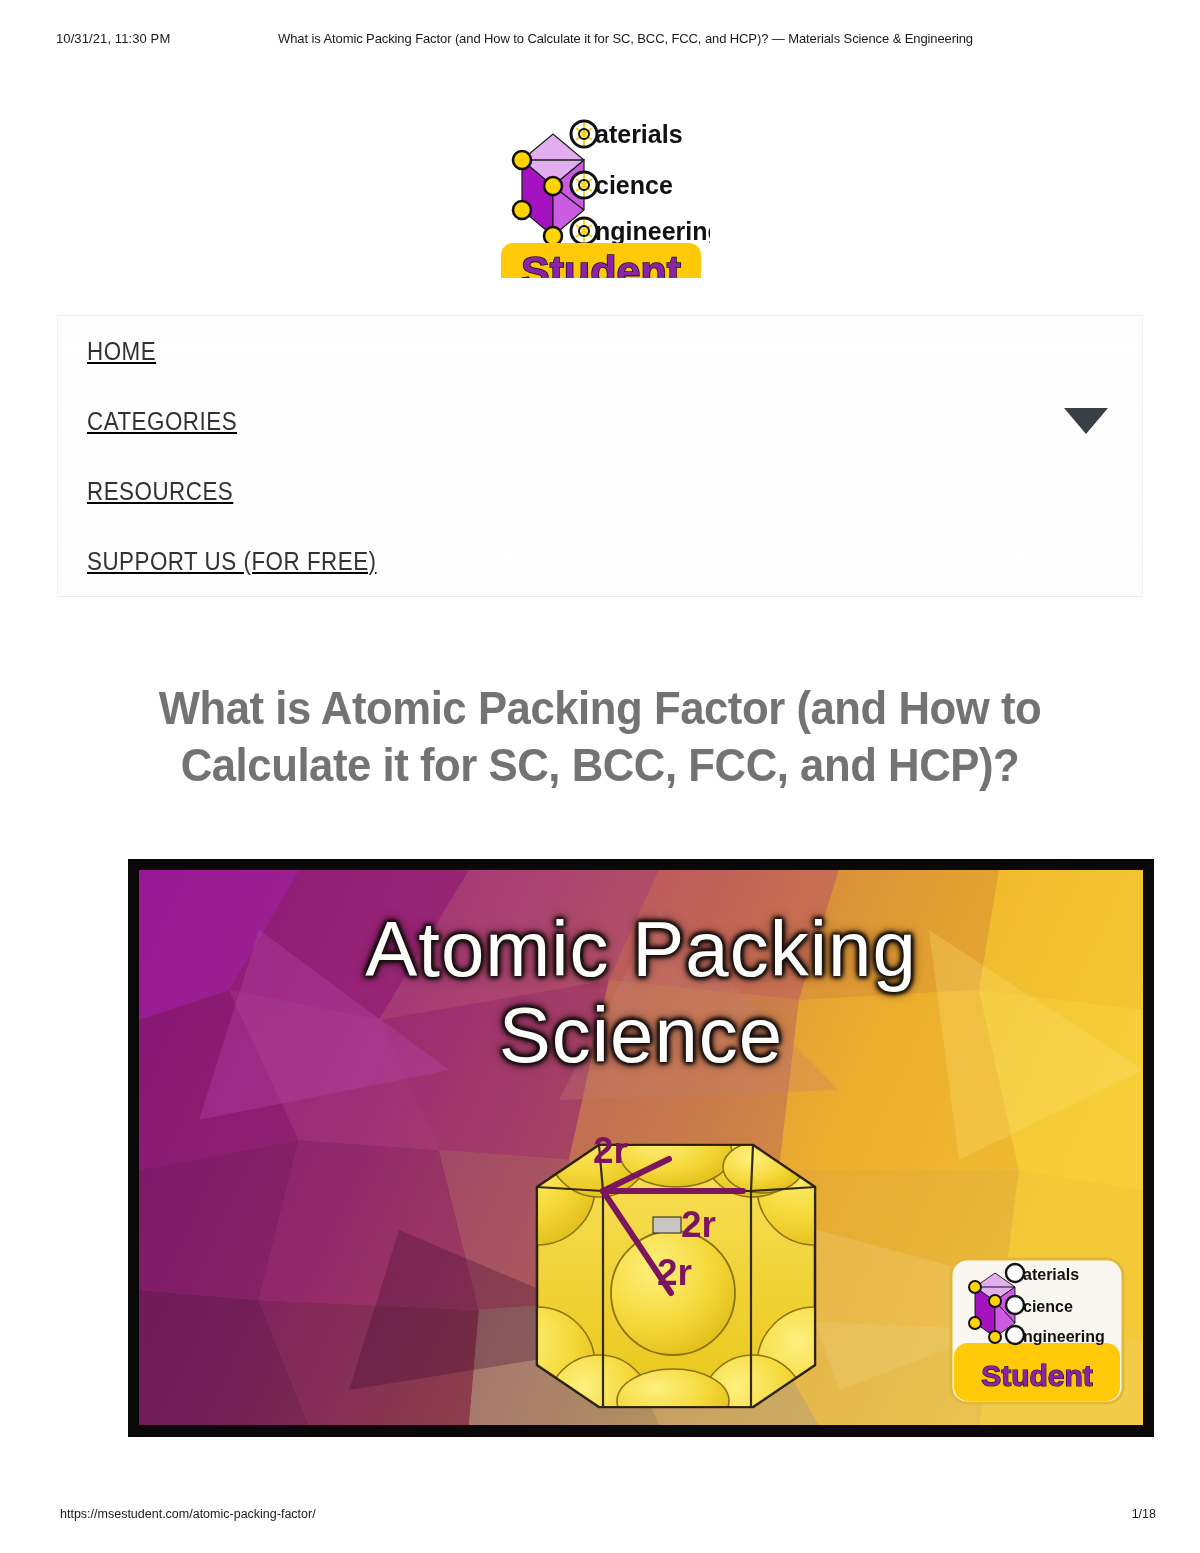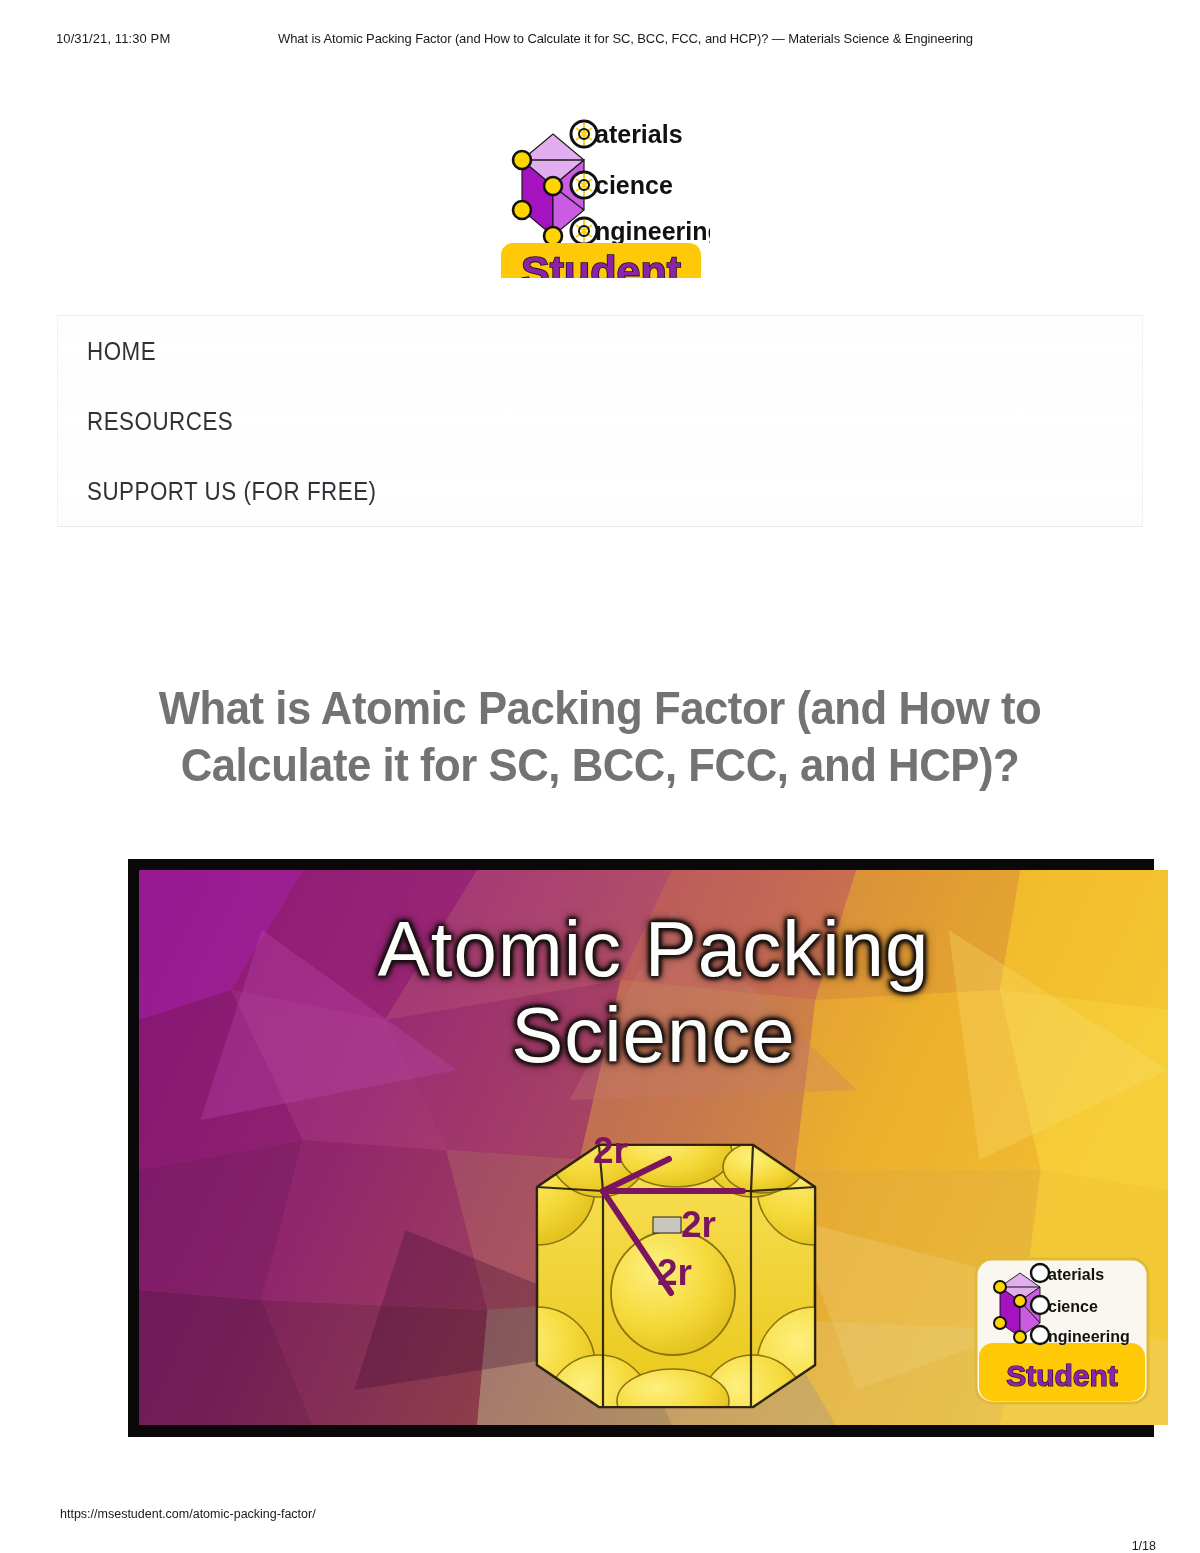--- a/index.html
+++ b/index.html
@@ -52,21 +52,20 @@
   }
   .pf-url {
     position: absolute;
     left: 52px;
     white-space: nowrap;
   }
   .pf-page {
     position: absolute;
     right: 52px;
     white-space: nowrap;
-    margin-top: 32px;
   }
 
   
   .site-logo {
     position: absolute;
     left: 495px;
     top: 98px;
     width: 215px;
     height: 180px;
   }
@@ -77,20 +76,21 @@
     position: absolute;
     left: 57px;
     top: 315px;
     width: 1086px;
     background: #fcfcfc;
     border-top: 1px solid #ededed;
     border-bottom: 1px solid #e8e8e8;
     border-left: 1px solid #f2f2f2;
     border-right: 1px solid #f2f2f2;
     box-sizing: border-box;
+    text-decoration: underline;
   }
   .nav-item {
     position: relative;
     height: 70px;
     display: flex;
     align-items: center;
     padding: 0 28px 0 29px;
     box-sizing: border-box;
     background: linear-gradient(to bottom, #fdfdfd 0%, #ffffff 45%, #fdfdfd 100%);
   }
@@ -145,21 +145,20 @@
     background: #0b0809;
     padding: 11px 11px 12px 11px;
     box-sizing: border-box;
   }
   .featured-inner {
     position: relative;
     width: 100%;
     height: 100%;
     overflow: hidden;
     background: #0f766e;
-    padding-left: 25px;
   }
   .poly-bg {
     position: absolute;
     inset: 0;
     width: 100%;
     height: 100%;
     display: block;
   }
   .banner-title {
     position: absolute;
@@ -253,20 +252,24 @@
     <text x="100" y="142" font-family="Liberation Sans, sans-serif" font-size="25" font-weight="bold" fill="#111">ngineering</text>
 
     <rect x="6" y="145" width="200" height="56" rx="12" fill="#FFC907"></rect>
     <text x="106" y="188" text-anchor="middle" font-family="Liberation Sans, sans-serif" font-size="43" font-weight="bold" fill="#8B22A8" stroke="#111" stroke-width="1.6" paint-order="stroke">Student</text>
   </svg>
 </div>
 
 <nav class="nav">
   <div class="nav-item">
     <span class="nav-label">HOME</span>
+  </div>
+  <div class="nav-item">
+    <span class="nav-label">CATEGORIES</span>
+    <span class="nav-caret"></span>
   </div>
   <div class="nav-item">
     <span class="nav-label">RESOURCES</span>
   </div>
   <div class="nav-item">
     <span class="nav-label">SUPPORT US (FOR FREE)</span>
   </div>
 </nav>
 
 <h1 class="page-heading">

